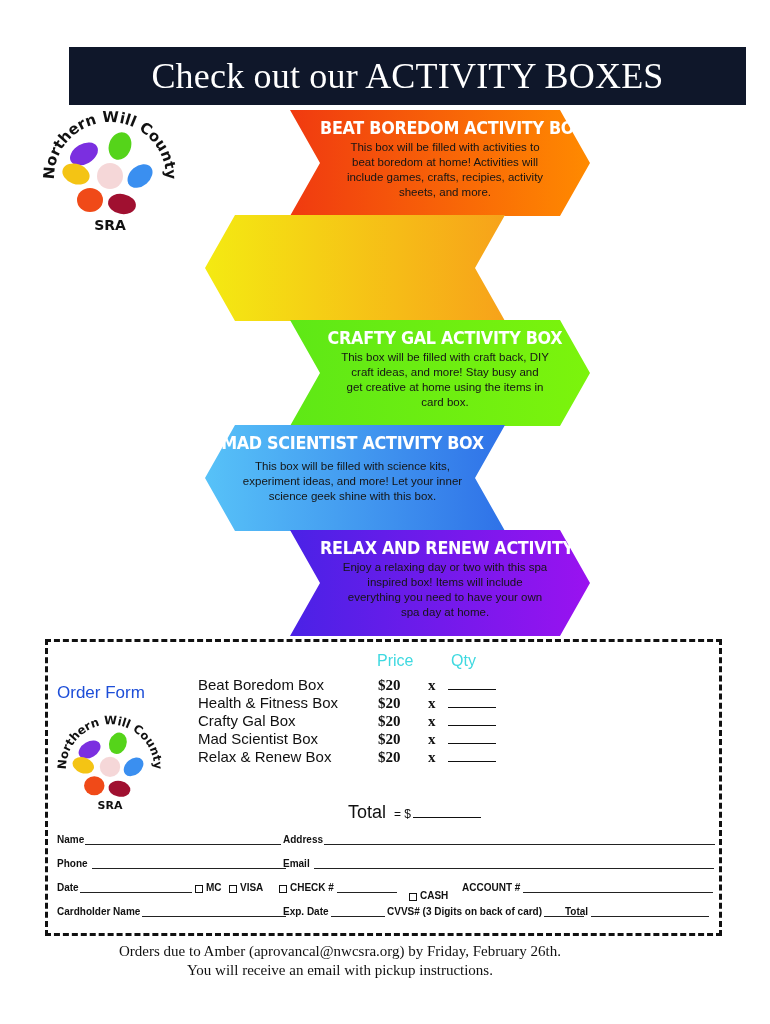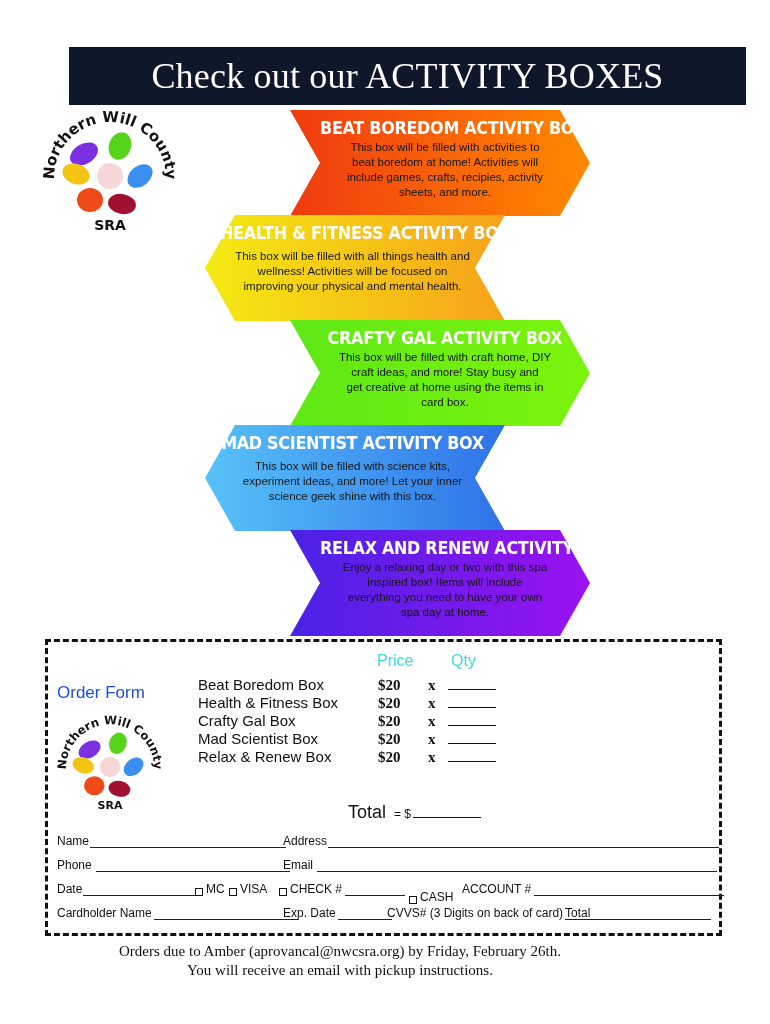--- a/index.html
+++ b/index.html
@@ -39,21 +39,21 @@
   .item-row { height: 18px; line-height: 18px; font-size: 15px; font-family: "Liberation Sans", sans-serif; position: relative; width: 310px; }
   .item-row .name { position: absolute; left: 0; }
   .item-row .price { position: absolute; left: 180px; font-weight: bold; font-family: "Liberation Serif", serif; }
   .item-row .x { position: absolute; left: 230px; font-weight: bold; font-family: "Liberation Serif", serif; }
   .item-row .qty { position: absolute; left: 250px; top: 13px; width: 48px; border-bottom: 1px solid #111; }
 
   .total { position: absolute; left: 348px; top: 802px; font-size: 18px; font-family: "Liberation Sans", sans-serif; }
   .total .eq { font-size: 12px; margin-left: 8px; }
   .total .line { display: inline-block; width: 68px; border-bottom: 1px solid #111; margin-left: 2px; }
 
-  .field-row { position: absolute; left: 57px; width: 655px; height: 14px; font-size: 12px; font-weight: normal; font-family: "Liberation Sans", sans-serif; }
+  .field-row { position: absolute; left: 57px; width: 655px; height: 14px; font-size: 10px; font-weight: bold; font-family: "Liberation Sans", sans-serif; }
   .field { position: absolute; top: 0; white-space: nowrap; display: flex; align-items: flex-end; }
   .field .ul { display: inline-block; border-bottom: 1px solid #222; height: 10px; margin-left: 1px; }
   .cb { display: inline-block; width: 8px; height: 8px; border: 1px solid #111; margin-right: 3px; vertical-align: -1px; box-sizing: border-box; }
 
   .footer { position: absolute; left: 0; width: 680px; text-align: center; font-family: "Liberation Serif", serif; font-size: 15px; line-height: 18px; }
 </style>
 </head>
 <body>
 
 <div class="banner">Check out our ACTIVITY BOXES</div>
@@ -104,44 +104,36 @@
 <div class="arrow" style="left:205px; top:215px;">
   <svg width="300" height="106">
     <defs>
         <linearGradient id="g2" x1="0" x2="1">
           <stop offset="0" stop-color="#f4ea12"></stop>
           <stop offset="1" stop-color="#f7a21a"></stop>
         </linearGradient>
       </defs>
     <polygon points="30,0 300,0 270,53 300,106 30,106 0,53" fill="url(#g2)"></polygon>
   </svg>
-  <div class="content" style="left:15px; width:265px;">
-    <div class="title">HEALTH &amp; FITNESS ACTIVITY BOX</div>
-    <div class="desc" style="margin-top:6px;">
-      <div>This box will be filled with all things health and</div>
-      <div>wellness! Activities will be focused on</div>
-      <div>improving your physical and mental health.</div>
-    </div>
-  </div>
 </div>
 
 <div class="arrow" style="left:290px; top:320px;">
   <svg width="300" height="106">
     <defs>
         <linearGradient id="g3" x1="0" x2="1">
           <stop offset="0" stop-color="#5ee816"></stop>
           <stop offset="1" stop-color="#7cf40c"></stop>
         </linearGradient>
       </defs>
     <polygon points="0,0 270,0 300,53 270,106 0,106 30,53" fill="url(#g3)"></polygon>
   </svg>
   <div class="content" style="left:30px; width:250px;">
     <div class="title">CRAFTY GAL ACTIVITY BOX</div>
     <div class="desc">
-      <div>This box will be filled with craft home, DIY</div>
+      <div>This box will be filled with craft back, DIY</div>
       <div>craft ideas, and more! Stay busy and</div>
       <div>get creative at home using the items in</div>
       <div>card box.</div>
     </div>
   </div>
 </div>
 
 <div class="arrow" style="left:205px; top:425px;">
   <svg width="300" height="106">
     <defs>

